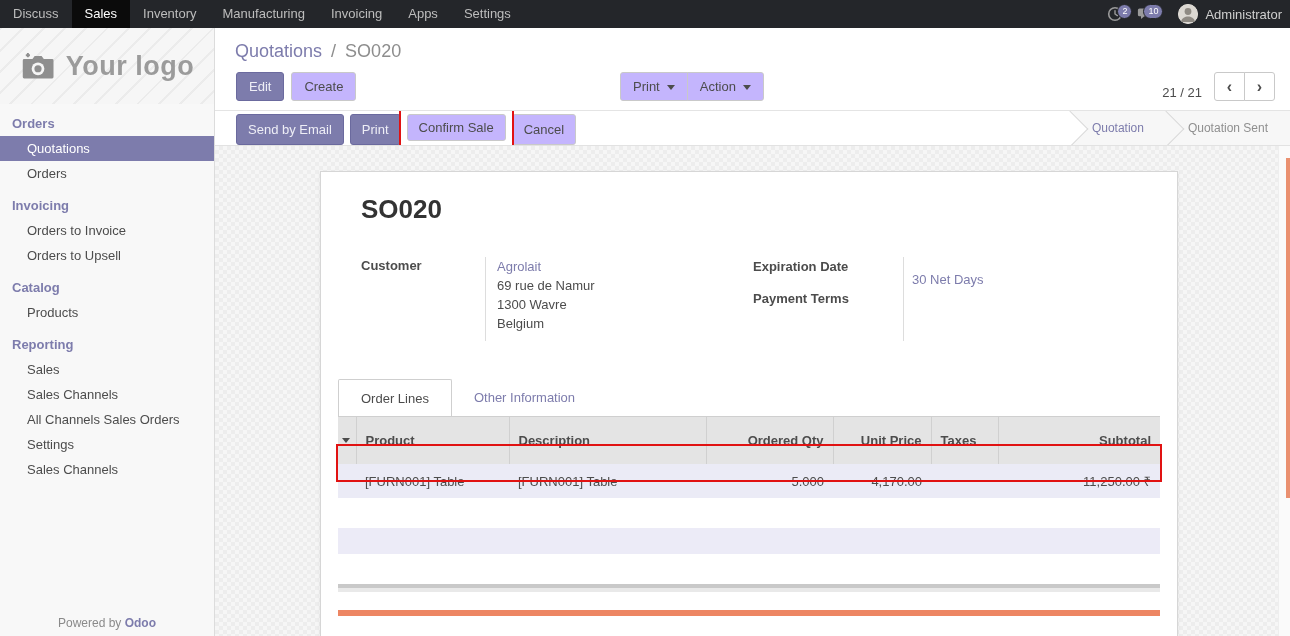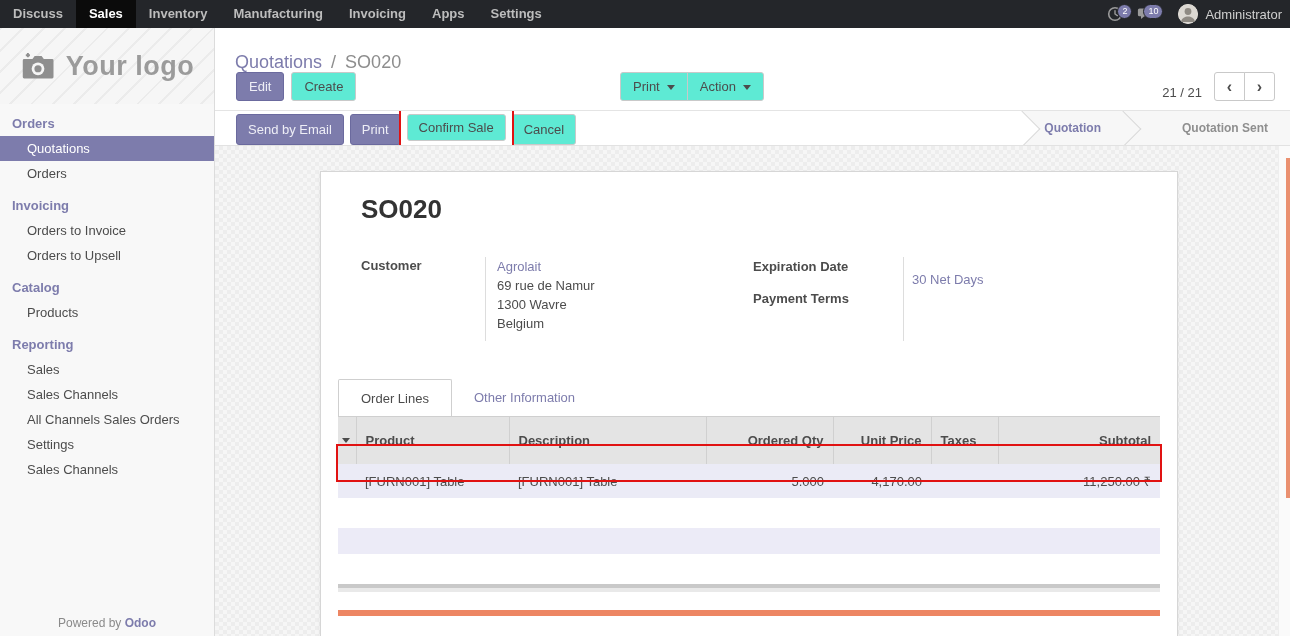--- a/index.html
+++ b/index.html
@@ -2,21 +2,21 @@
 <html><head>
 <meta charset="utf-8">
 <style>
   * { margin:0; padding:0; box-sizing:border-box; }
   html,body { width:1290px; height:636px; overflow:hidden; }
   body { font-family:"Liberation Sans", sans-serif; font-size:13px; color:#4c4c4c; background:#fff; }
   .app { position:relative; width:1290px; height:636px; overflow:hidden; }
 
   
   .topnav { height:28px; background:#24262a; display:flex; justify-content:space-between; align-items:stretch; }
-  .nav-left { display:flex;font-weight:bold; }
+  .nav-left { display:flex; }
   .nav-item { display:block; padding:0 13px; line-height:28px; color:#bdbdbd; font-size:13px; cursor:pointer; text-decoration:none; }
   .nav-item.active { background:#0b0b0b; color:#fff; }
   .nav-right { display:flex; align-items:center; padding-right:8px; }
   .nav-iconwrap { position:relative; margin-right:14px; cursor:pointer; display:flex; align-items:center; }
   .badge { position:absolute; top:-2px; right:-9px; background:#7d7cac; color:#fff; font-size:9px; line-height:11px; padding:1px 4px; border-radius:8px; border:1px solid #24262a; }
   .user-menu { display:flex; align-items:center; gap:7px; color:#cfcfcf; cursor:pointer; margin-left:10px; }
   .avatar { width:20px; height:20px; border-radius:50%; background:#e6e3de; overflow:hidden; display:inline-block; }
 
   
   .layout { display:flex; height:608px; }
@@ -25,27 +25,27 @@
     background:#f6f6f6;
     background-image:repeating-linear-gradient(135deg, rgba(0,0,0,0.045) 0 2px, transparent 2px 15px); }
   .menu-heading { color:#7d7cac; font-weight:bold; font-size:13px; padding:12px 12px 5px 12px; }
   .menu-item { display:block; padding:5px 12px 5px 27px; color:#4c4c4c; text-decoration:none; cursor:pointer; line-height:15px; }
   .menu-item.active { background:#7d7cac; color:#fff; }
   .sidebar-footer { position:absolute; bottom:6px; left:0; right:0; text-align:center; font-size:12px; color:#8a8a8a; }
   .sidebar-footer .odoo { color:#7d7cac; font-weight:bold; text-decoration:none; cursor:pointer; }
 
   
   .main { flex:1; position:relative; background:#fff; }
-  .breadcrumb { height:42px; padding:24px 0 0 20px; font-size:18px; }
+  .breadcrumb { height:42px; padding:13px 0 0 20px; font-size:18px; }
   .breadcrumb a { color:#7d7cac; text-decoration:none; cursor:pointer; }
   .breadcrumb .sep, .breadcrumb .current { color:#8d8d8d; }
   .breadcrumb .sep { margin:0 4px; }
 
   .cp-row { position:relative; height:40px; }
-  .btn { font-family:"Liberation Sans",sans-serif; font-size:13px; padding:6px 12px; border:1px solid #c9c9c9; border-radius:3px; background:#5eead4; color:#4c4c4c; cursor:pointer; }
+  .btn { font-family:"Liberation Sans",sans-serif; font-size:13px; padding:6px 12px; border:1px solid #c9c9c9; border-radius:3px; background:#c4b5fd; color:#4c4c4c; cursor:pointer; }
   .btn-primary { background:#7d7cac; border-color:#6b6a9e; color:#eeeef6; }
   .cp-left { position:absolute; left:21px; top:2px; display:flex; gap:7px; }
   .cp-center { position:absolute; left:405px; top:2px; display:flex; }
   .cp-center .btn { border-radius:0; margin-left:-1px; }
   .cp-center .btn:first-child { border-radius:3px 0 0 3px; margin-left:0; }
   .cp-center .btn:last-child { border-radius:0 3px 3px 0; }
   .caret-down { display:inline-block; width:0; height:0; border:4px solid transparent; border-top:5px solid #4c4c4c; margin-left:7px; vertical-align:middle; position:relative; top:2px; }
   .cp-right { position:absolute; right:15px; top:2px; display:flex; align-items:center; gap:12px; }
   .pager-value { color:#4c4c4c;margin-top:12px; }
   .pager-btns { display:flex; }
@@ -53,21 +53,21 @@
   .pager-btn.prev { border-radius:3px 0 0 3px; }
   .pager-btn.next { border-radius:0 3px 3px 0; margin-left:-1px; }
 
   
   .statusbar { height:36px; border-top:1px solid #e4e4e4; border-bottom:1px solid #e2e2e2; display:flex; justify-content:space-between; overflow:hidden; background:#fff; }
   .sb-left { padding:3px 0 0 21px; display:flex; gap:6px; }
   .sb-left .btn { padding:5px 11px; }
   .sb-confirm-wrap { position:relative; display:inline-block; }
   .annotation { border:2px solid #e11212; position:absolute; pointer-events:none; z-index:6; }
   .confirm-annotation { left:-8px; right:-8px; top:-18px; bottom:-21px; }
-  .sb-states { display:flex; background:#f7f7f7; font-weight:bold; font-size:12px; color:#8f8f8f;gap:37px; }
+  .sb-states { display:flex; background:#f7f7f7; font-weight:normal; font-size:12px; color:#8f8f8f; }
   .state { position:relative; padding:0 22px; line-height:35px; cursor:pointer; background:#f7f7f7; }
   .state span { position:relative; z-index:2; }
   .state.active { color:#7d7cac; }
   .state::after { content:''; position:absolute; top:5px; right:-13px; width:25px; height:25px; transform:rotate(45deg); border-top:1px solid #d8d8d8; border-right:1px solid #d8d8d8; background:#f7f7f7; z-index:1; }
   .state:last-child::after { display:none; }
   .state:first-child::before { content:''; position:absolute; top:5px; left:-13px; width:25px; height:25px; transform:rotate(45deg); border-top:1px solid #d8d8d8; border-right:1px solid #d8d8d8; background:#fff; z-index:1; }
 
   
   .content { position:absolute; top:118px; left:0; right:0; bottom:0; overflow:hidden;
     background-color:#f6f6f6;

